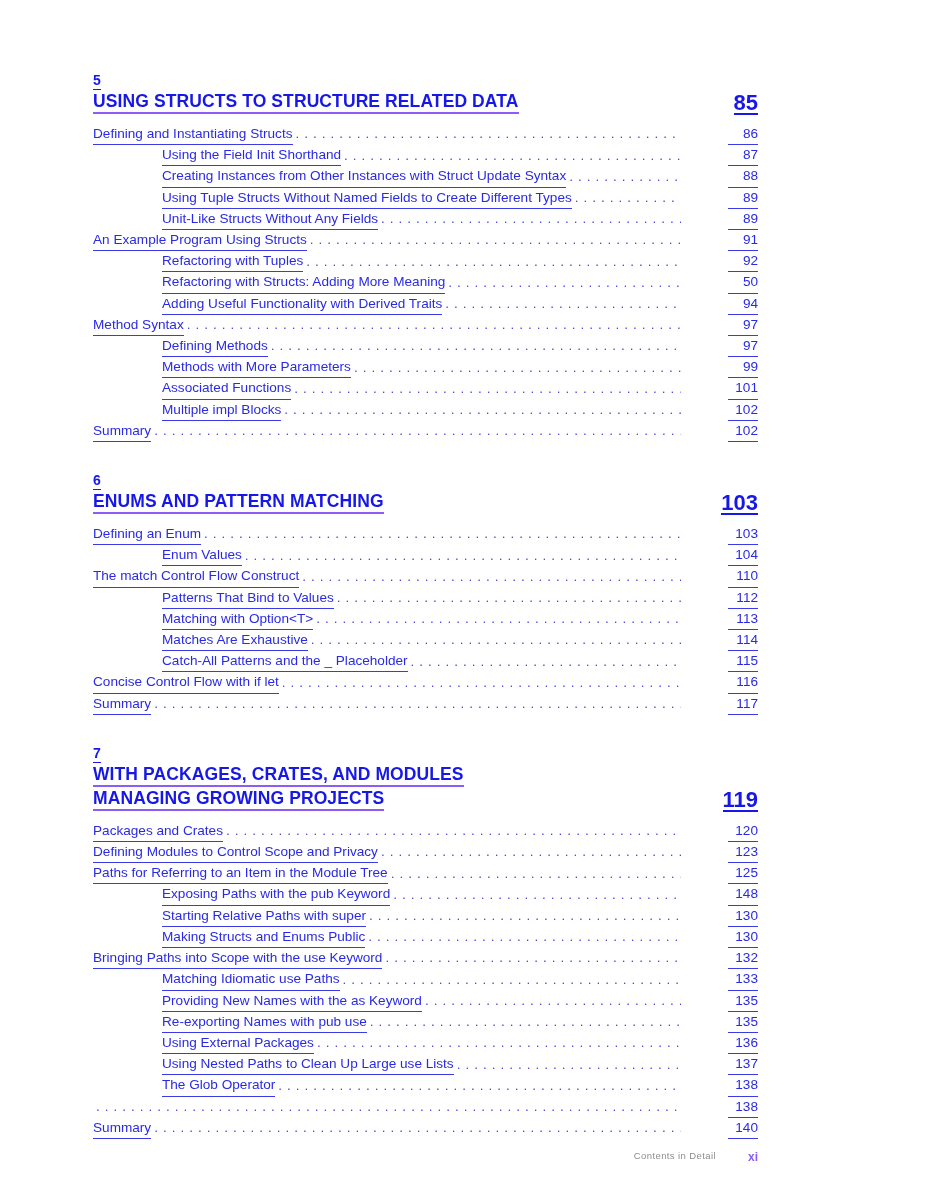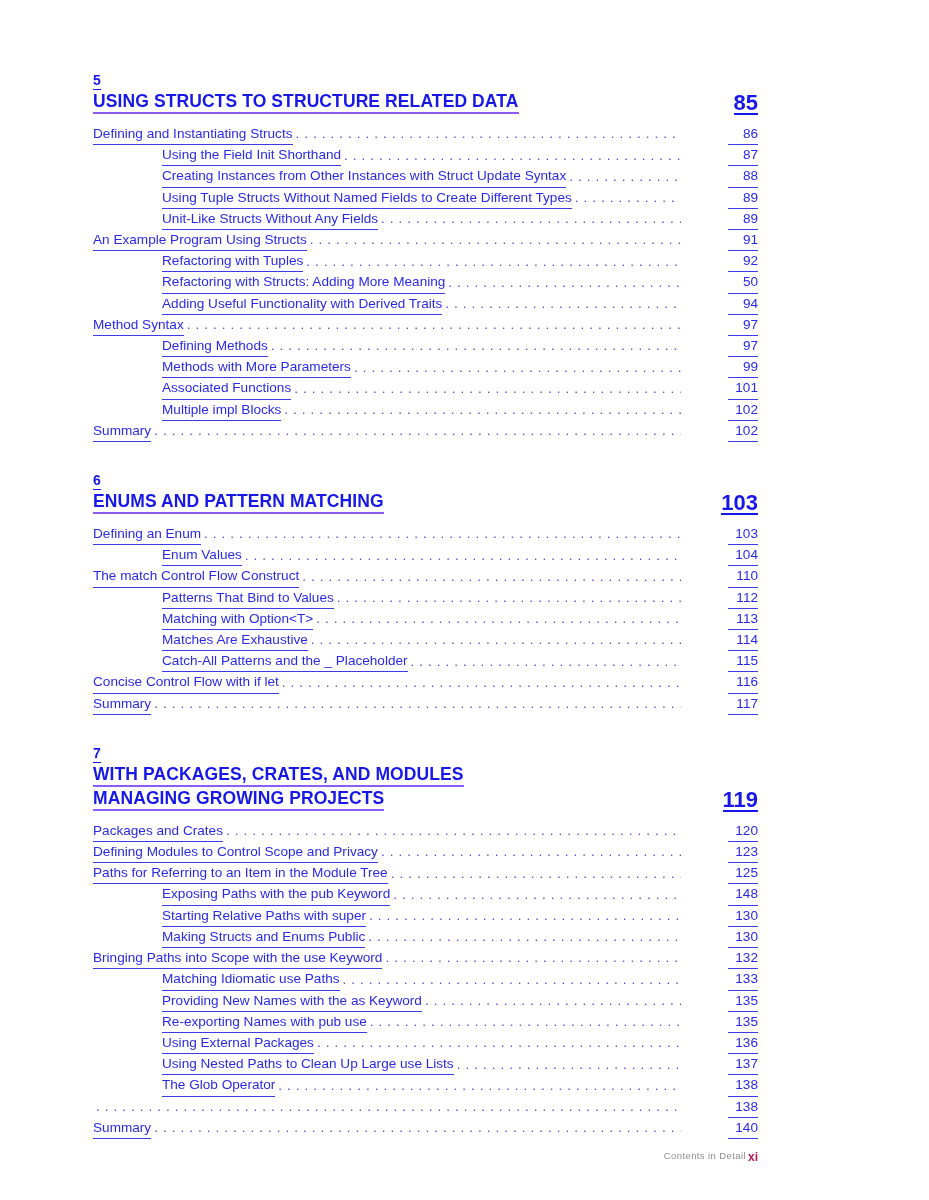--- a/index.html
+++ b/index.html
@@ -135,24 +135,24 @@
     position: absolute;
     right: 171px;
     bottom: 36px;
     display: flex;
     align-items: flex-start;
     color: #8d8d8d;
     font-size: 9.5px;
     letter-spacing: 0.4px;
   }
   .footer .folio {
-    margin-left: 2px;
+    margin-left: 32px;
     font-size: 12px;
     font-weight: bold;
-    color: #be185d;
+    color: #8b5cf6;
     letter-spacing: 0;
   }
 </style>
 </head>
 <body>
 
 <div id="page">
 
   <div class="toc-body">
       <div class="chapter">

